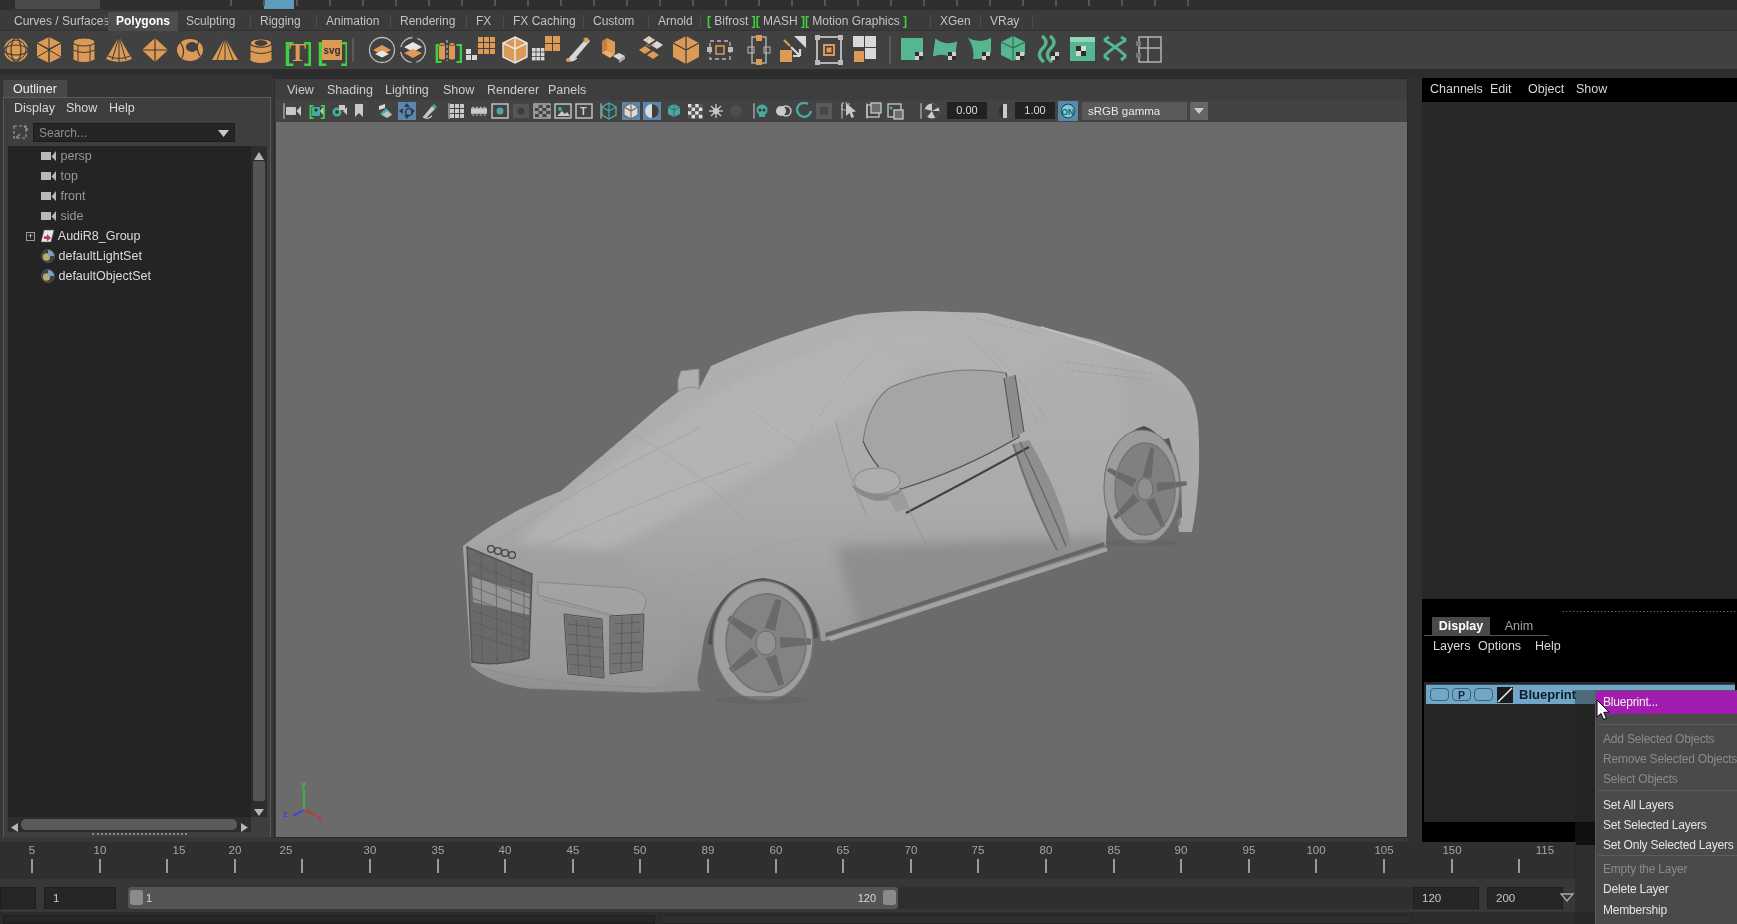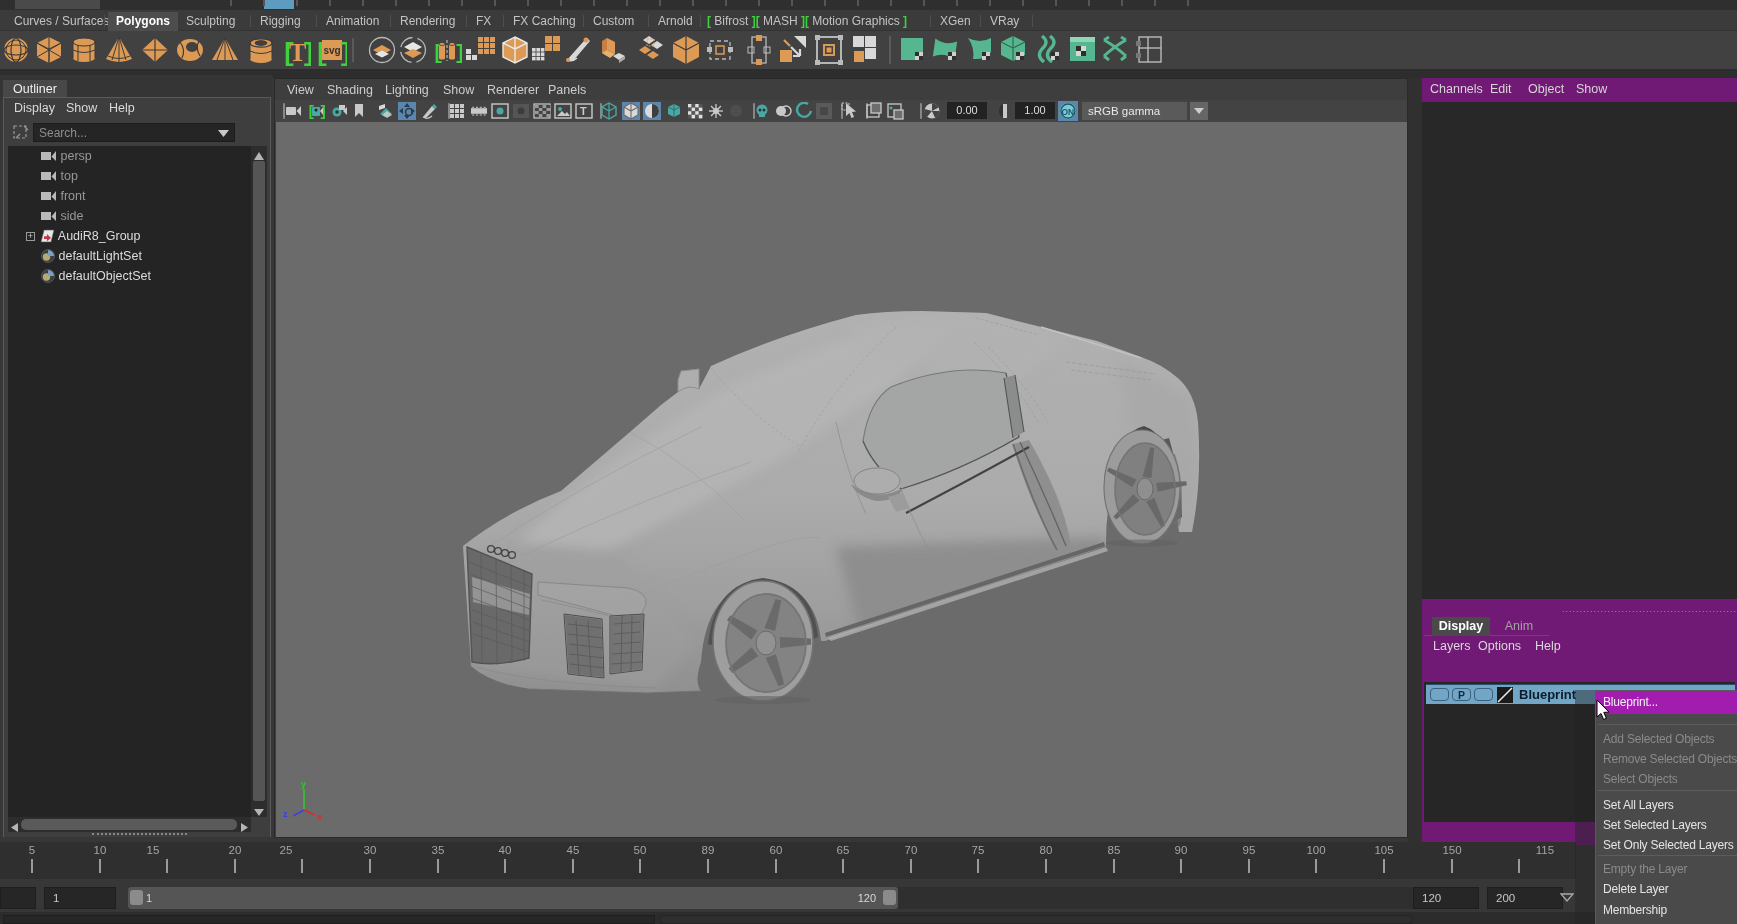--- a/index.html
+++ b/index.html
@@ -38,21 +38,21 @@
 
 #vp { left:274px; top:78px; width:1134px; height:760px; background:#3e3e3e; border:1px solid #2a2a2a; }
 #vp-menu { position:absolute; left:0; top:0; width:100%; height:21px; font-size:12.5px; color:#cccccc; }
 #vp-menu span { position:absolute; top:4px; }
 #vp-tools { position:absolute; left:0; top:21px; width:100%; height:22px; background:#434343; }
 #vp-canvas { position:absolute; left:1px; top:43px; width:1131px; height:715px; background:#6b6b6b; }
 #vp-label { position:absolute; left:0px; top:697px; width:611px; text-align:right; font-size:11.5px;
   font-weight:bold; color:#e8e8e8; }
 
 #rdiv { left:1408px; top:78px; width:14px; height:767px; background:#303030; }
-#rp { left:1422px; top:78px; width:315px; height:767px; background:#701a75; }
+#rp { left:1422px; top:78px; width:315px; height:767px; background:#000000; }
 #rp-menu { position:absolute; left:0; top:0; width:100%; height:21px; font-size:12.5px; color:#d6d6d6; }
 #rp-menu span { position:absolute; top:4px; }
 #chbox { position:absolute; left:0px; top:24px; width:315px; height:497px; background:#282828; }
 #rp-dots { position:absolute; left:140px; top:528px; width:175px; height:6px; font-size:9px;
   color:#9a9a9a; letter-spacing:1px; line-height:6px; overflow:hidden; }
 #ltabs { position:absolute; left:0px; top:539px; width:100%; height:19px; font-size:12.5px; }
 #lmenu { position:absolute; left:0; top:558px; width:100%; height:22px; font-size:12.5px; color:#d8d8d8; }
 #lmenu span { position:absolute; top:3px; }
 #layerbox { position:absolute; left:2px; top:604px; width:311px; height:140px; background:#262626; }
 #layerrow { position:absolute; left:2px; top:2px; width:309px; height:20px; background:#72a6c6; border-top:1px solid #2e4d68; }
@@ -877,21 +877,21 @@
         <div style="position:absolute;left:93px;top:0;font-size:13px;font-weight:bold;color:#0d1c2a;line-height:20px;">Blueprint</div>
       </div>
     </div>
   </div>
 
   <div class="abs" id="timeline">
       <div class="tl-num" style="left:32px">5</div>
       <div class="tl-tick" style="left:31px"></div>
       <div class="tl-num" style="left:100px">10</div>
       <div class="tl-tick" style="left:99px"></div>
-      <div class="tl-num" style="left:153px">15</div>
+      <div class="tl-num" style="left:179px">15</div>
       <div class="tl-tick" style="left:166px"></div>
       <div class="tl-num" style="left:235px">20</div>
       <div class="tl-tick" style="left:234px"></div>
       <div class="tl-num" style="left:286px">25</div>
       <div class="tl-tick" style="left:301px"></div>
       <div class="tl-num" style="left:370px">30</div>
       <div class="tl-tick" style="left:369px"></div>
       <div class="tl-num" style="left:438px">35</div>
       <div class="tl-tick" style="left:437px"></div>
       <div class="tl-num" style="left:505px">40</div>

